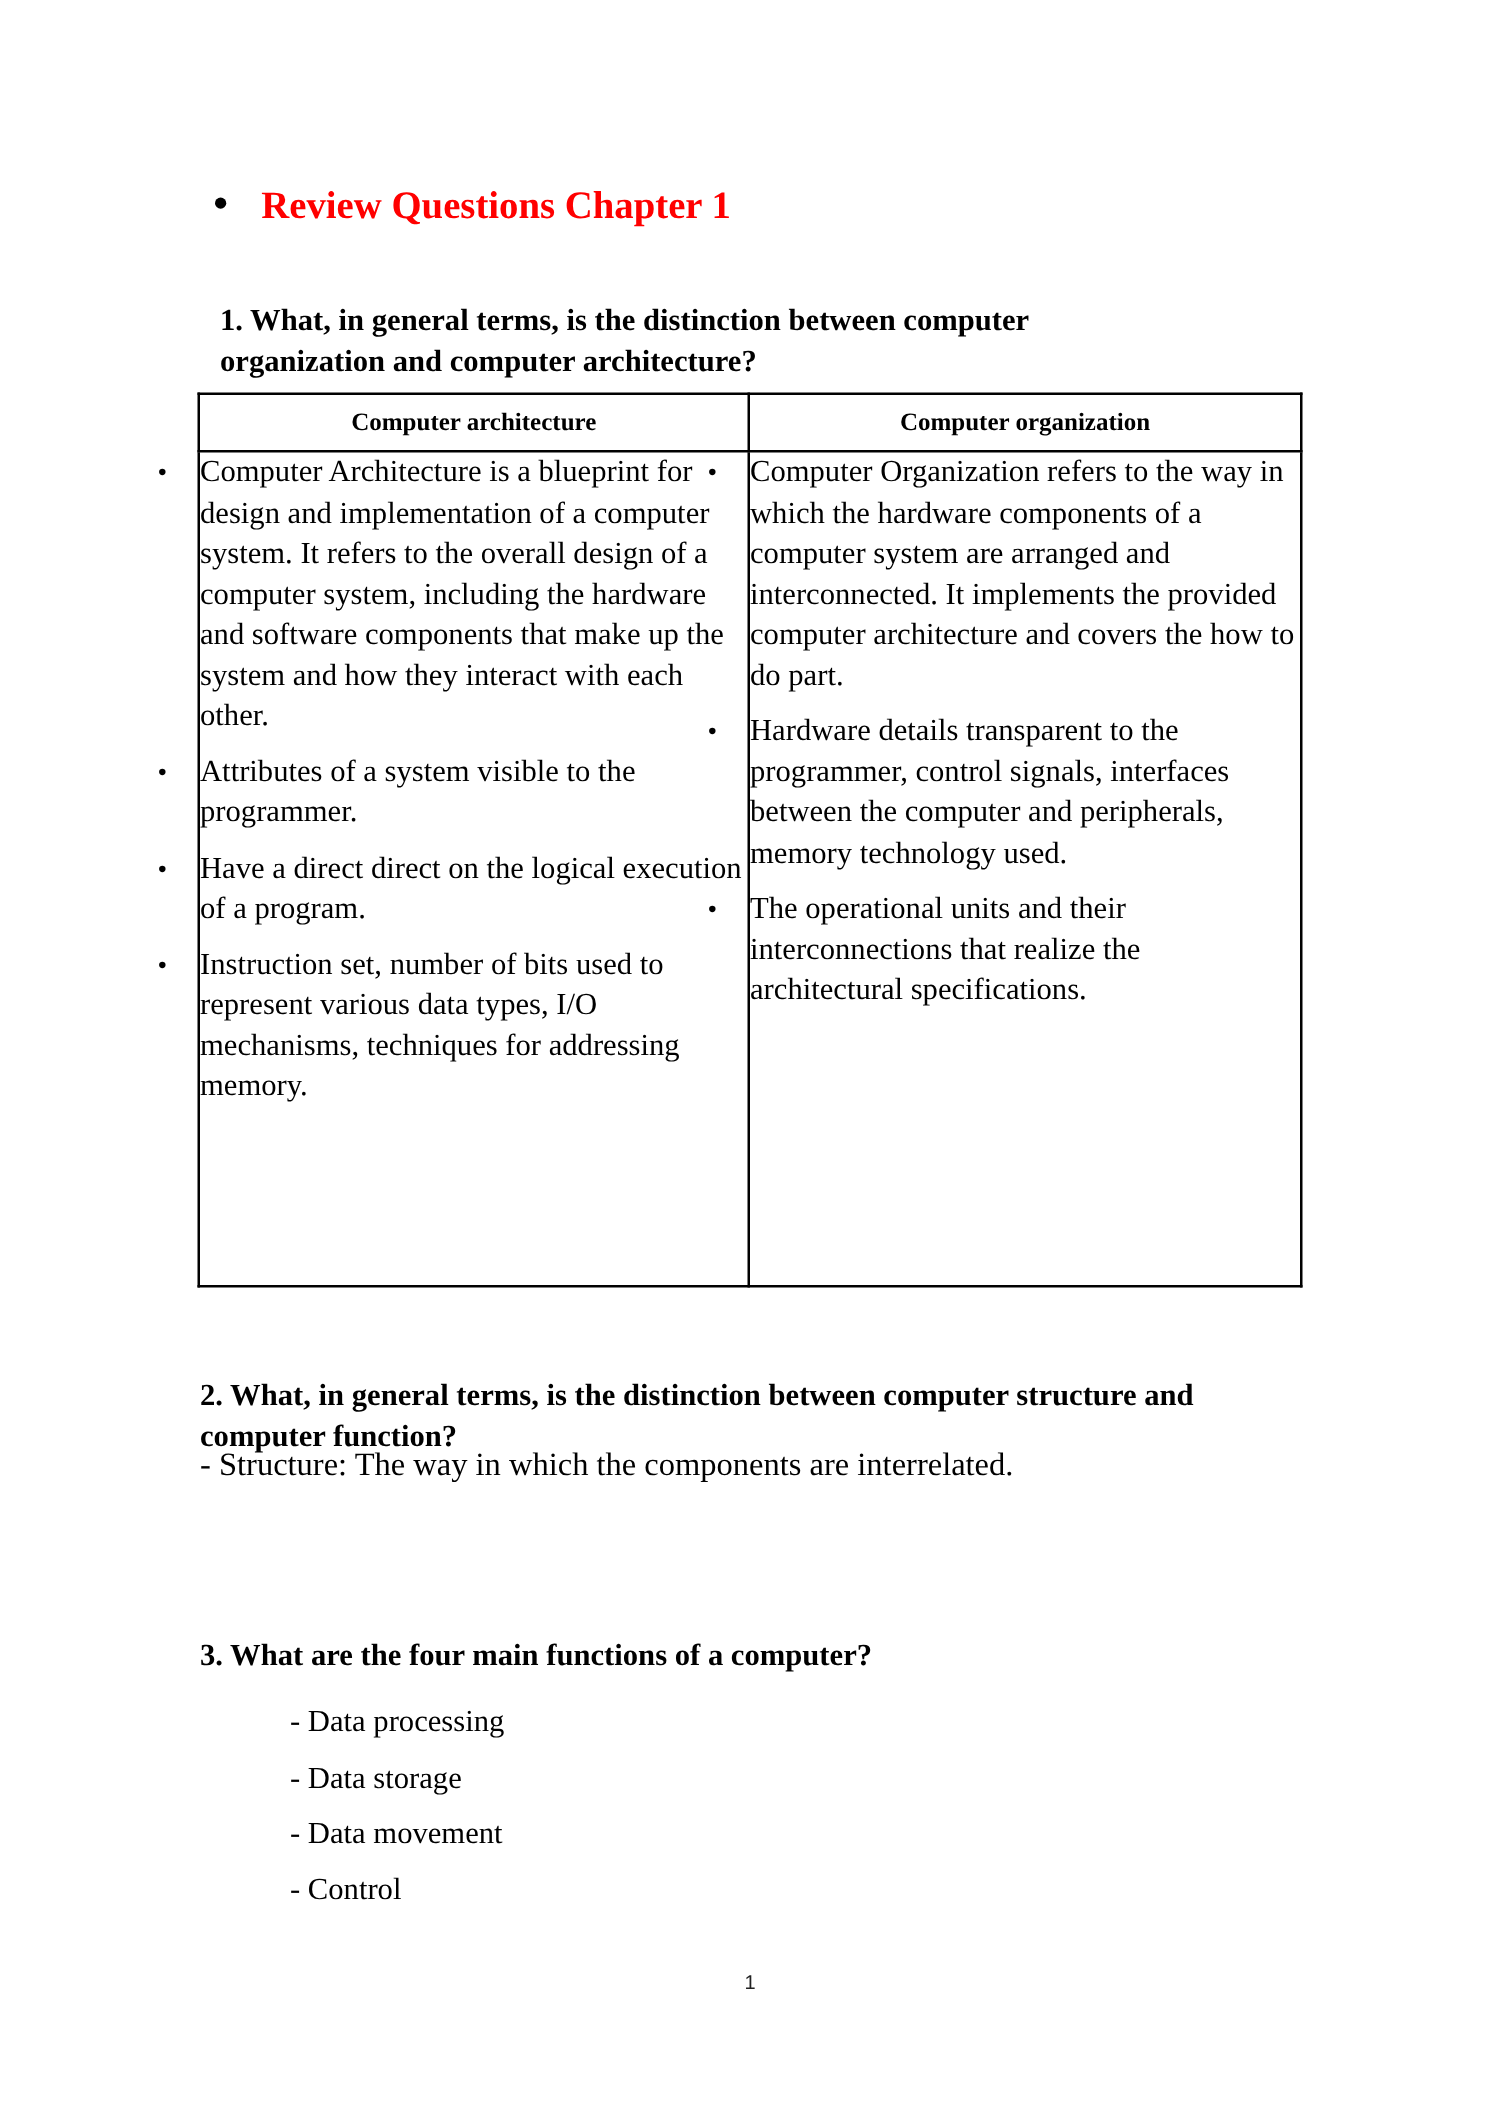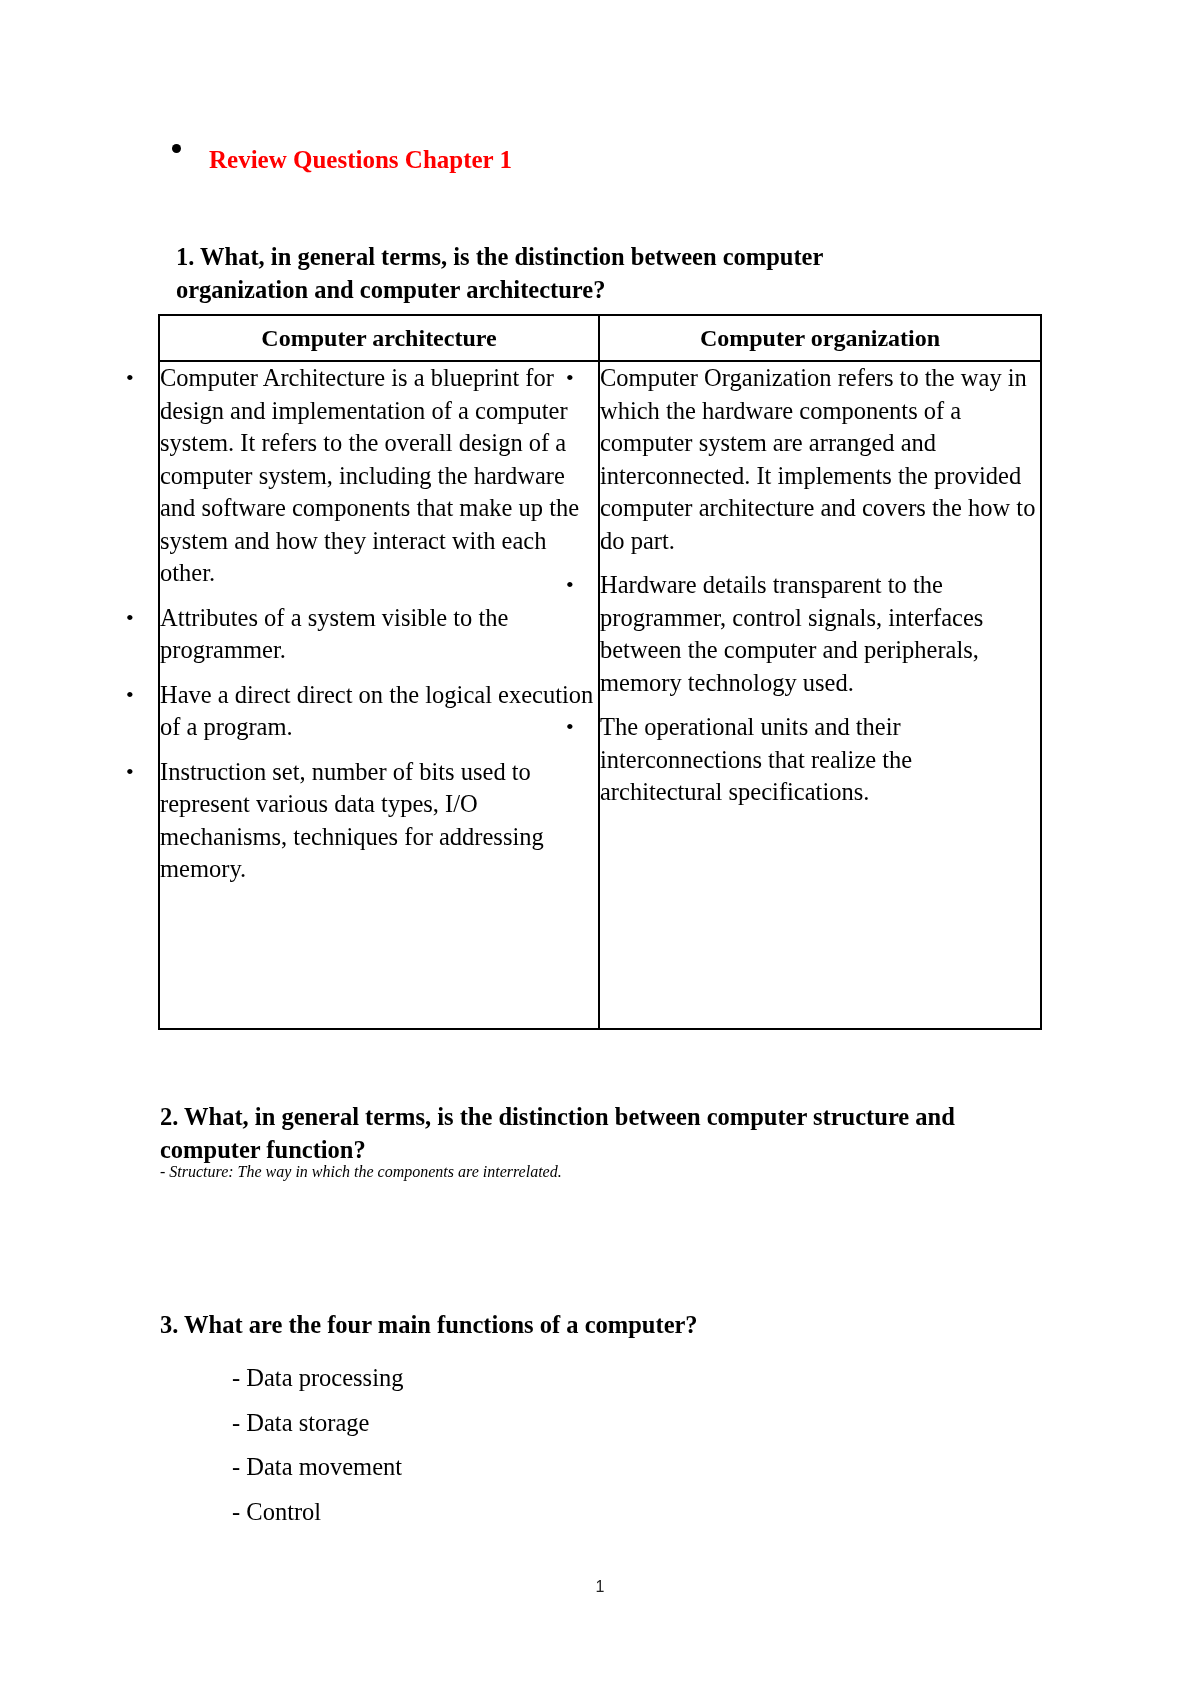--- a/index.html
+++ b/index.html
@@ -2,41 +2,41 @@
 <html><head>
 <meta charset="utf-8">
 <style>
   html, body { margin: 0; padding: 0; background: #ffffff; }
   body {
     width: 1200px; height: 1698px; position: relative; overflow: hidden;
     font-family: "Liberation Serif", "DejaVu Serif", serif; color: #000;
   }
   .abs { position: absolute; }
   .heading {
-    left: 172px; top: 146px; font-weight: bold; font-size: 25px; color: #ff0000;
-    display: flex; align-items: flex-start;
+    left: 172px; top: 146px; font-weight: bold; font-size: 31px; color: #ff0000;
+    display: flex; align-items: center;
   }
   .heading .dot {
     width: 9px; height: 9px; background: #000; border-radius: 50%;
     display: inline-block; margin-right: 28px; position: relative; top: -2px;
   }
   .q { font-weight: bold; font-size: 24.5px; line-height: 33px; }
-  .txt { font-size: 16px; line-height: 32px; font-style: italic; }
+  .txt { font-size: 26px; line-height: 32px; }
 
   .q1 { left: 176px; top: 240px; width: 780px; }
 
   table.cmp {
     position: absolute; left: 158px; top: 314px; width: 882px;
     border-collapse: collapse; table-layout: fixed;
   }
   table.cmp th, table.cmp td {
     border: 2px solid #000; vertical-align: top; padding: 0;
   }
   table.cmp th {
-    font-size: 24px; font-weight: bold; height: 44px; text-align: center; vertical-align: middle;
+    font-size: 20px; font-weight: bold; height: 44px; text-align: center; vertical-align: middle;
   }
   table.cmp td { height: 666px; }
   table.cmp col.c1 { width: 440px; }
   table.cmp col.c2 { width: 442px; }
 
   ul.blist { list-style: none; margin: 0; padding: 0; }
   ul.blist li {
     position: relative; font-size: 24.5px; line-height: 32.5px; margin-bottom: 12px;
   }
   ul.blist li .bul {

